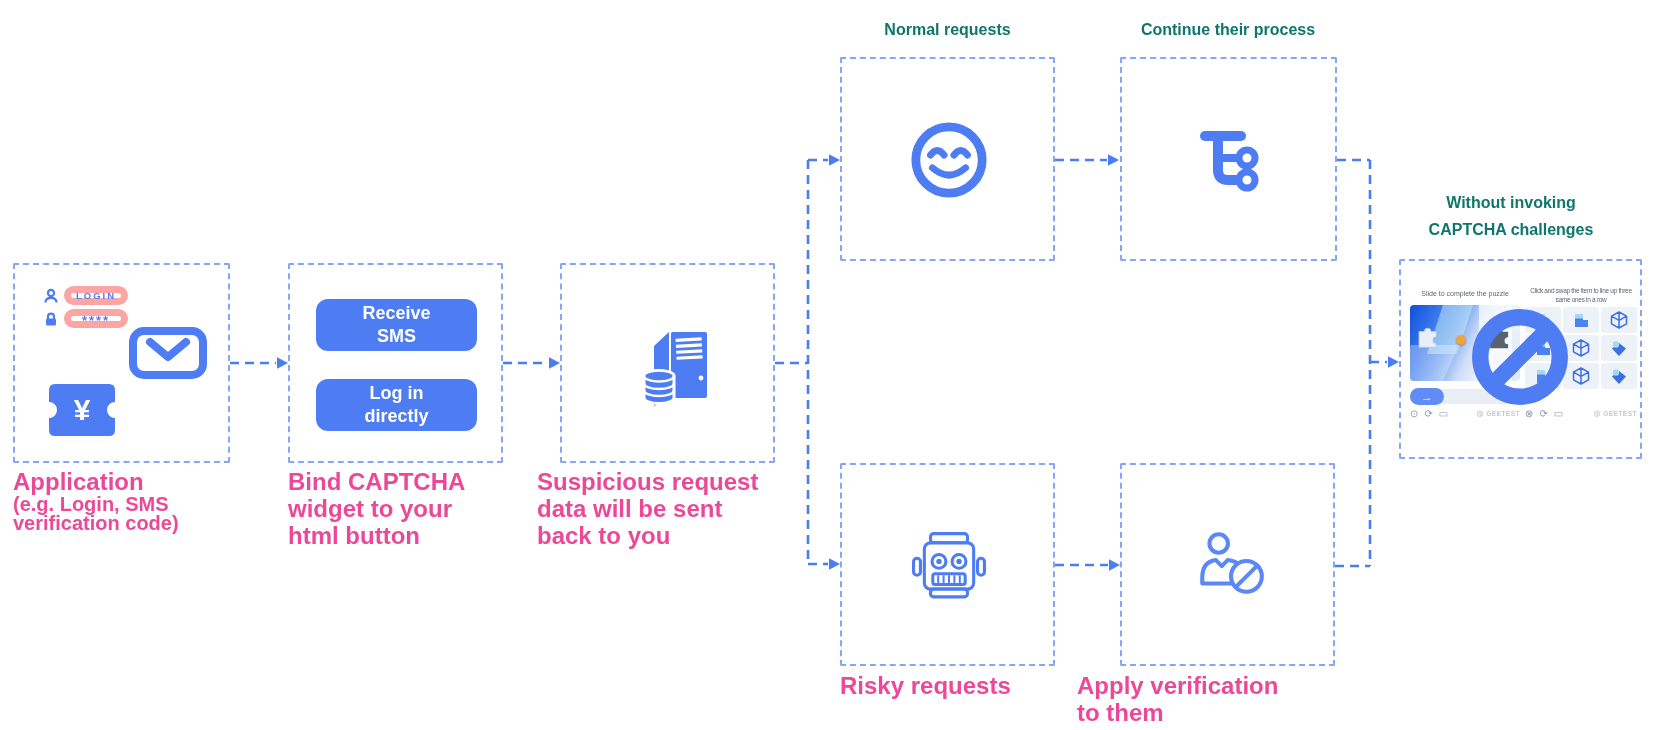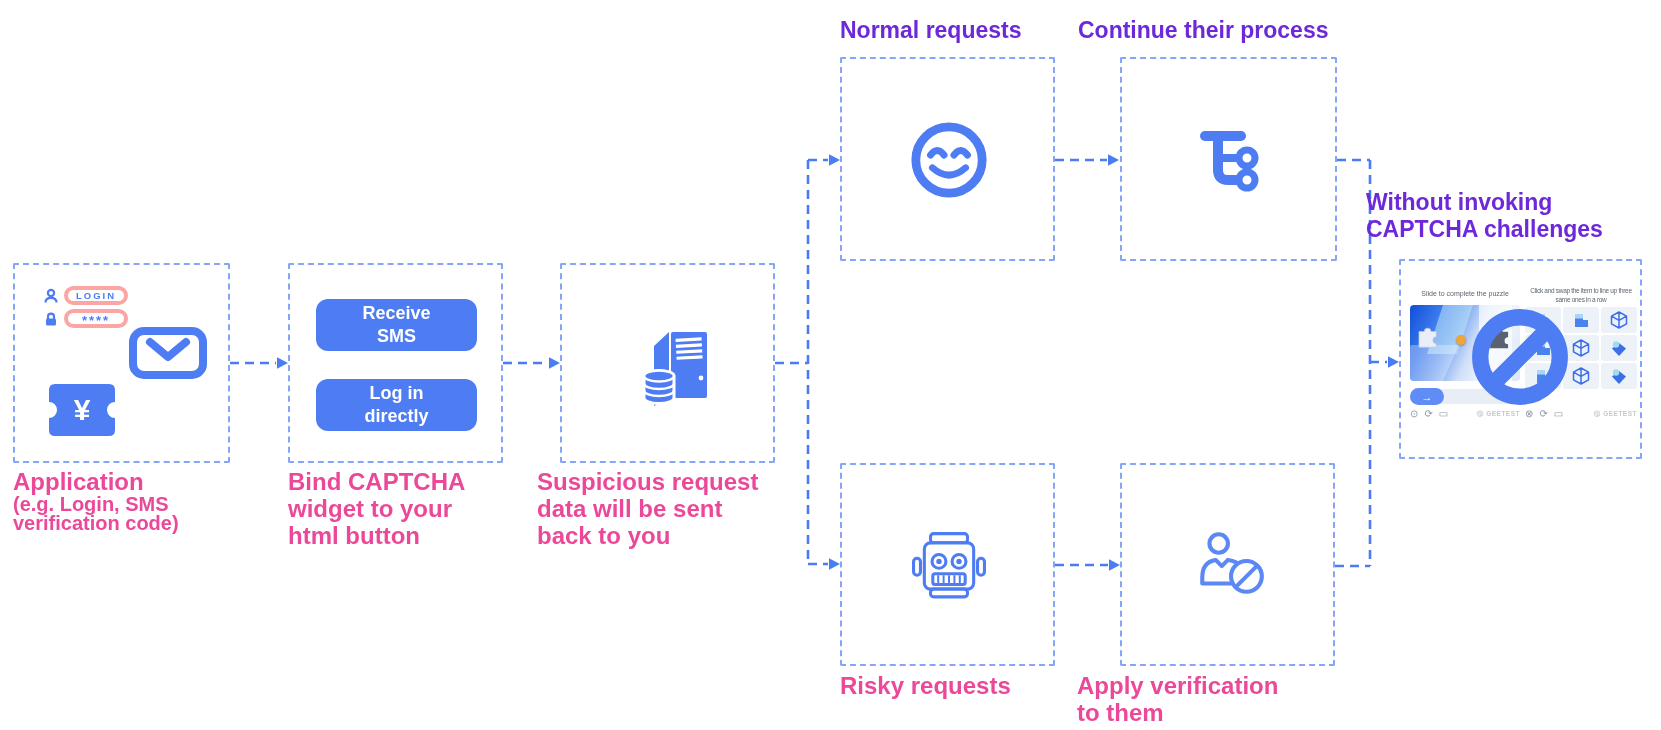--- a/index.html
+++ b/index.html
@@ -3,27 +3,27 @@
 <meta charset="utf-8">
 <style>
   html,body{margin:0;padding:0;background:#fff;}
   .canvas{
     position:relative;width:1661px;height:730px;background:#fff;overflow:hidden;
     font-family:"Liberation Sans",sans-serif;color:#161616;
   }
   .box{position:absolute;border:2px dashed #85a6f7;border-radius:2px;box-sizing:border-box;}
   .lbl{position:absolute;text-align:left;font-weight:700;font-size:24px;line-height:27px;color:#ec4899;}
   .sub{font-size:20px;line-height:19px;}
-  .toplabel{position:absolute;text-align:left;font-weight:700;font-size:23px;line-height:28px;color:#6d28d9;}
+  .toplabel{position:absolute;text-align:center;font-weight:700;font-size:16px;line-height:28px;color:#0f766e;}
   .connectors{position:absolute;left:0;top:0;pointer-events:none;}
 
   
   .cred-row{position:absolute;display:flex;align-items:center;gap:5px;}
   .pill{display:inline-flex;align-items:center;justify-content:center;
-        width:64px;height:19px;border:4px solid #fca5a5;border-radius:11px;
+        width:64px;height:19px;border:7px solid #fca5a5;border-radius:11px;
         color:#4d7cf3;font-weight:700;font-size:9.5px;letter-spacing:2px;box-sizing:border-box;}
   .mask{font-size:13px;letter-spacing:2px;transform:translateY(2px);}
   .ticket-wrap{position:absolute;}
   .ticket-yen{position:absolute;left:0;top:0;width:100%;height:100%;display:flex;
               align-items:center;justify-content:center;color:#fff;font-weight:700;font-size:30px;}
 
   
   .pillbtn{position:absolute;width:161px;height:52px;background:#4d7cf3;border-radius:12px;
            color:#fff;font-weight:700;font-size:18px;line-height:23px;text-align:center;
            display:flex;flex-direction:column;justify-content:center;cursor:pointer;}

